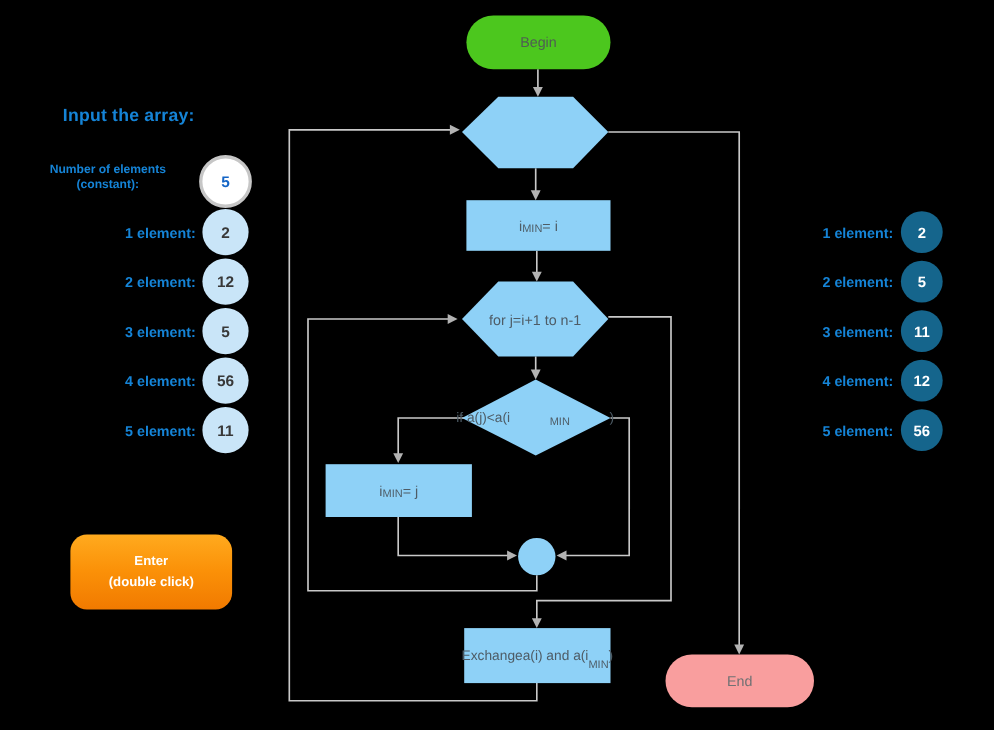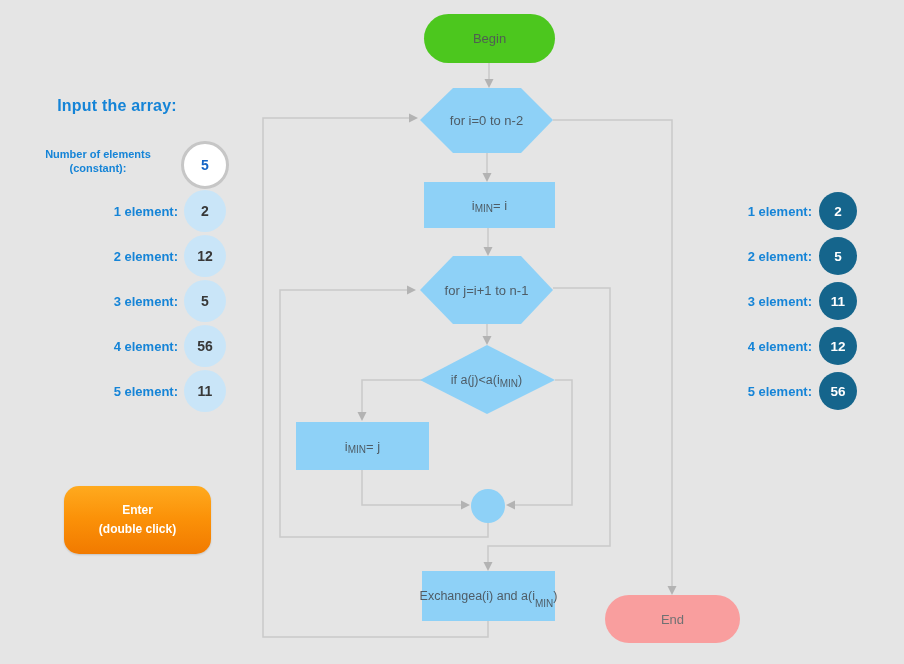--- a/index.html
+++ b/index.html
@@ -1,19 +1,19 @@
 <!DOCTYPE html>
 <html><head>
 <meta charset="utf-8">
 <style>
   * { margin:0; padding:0; box-sizing:border-box; }
   html,body { background:#ffffff; }
   body { font-family:"Liberation Sans", sans-serif; }
   #stage {
-    position:relative; width:904px; height:664px; background:#e5e5e5; overflow:hidden;
+    position:relative; width:904px; height:664px; background:#000000; overflow:hidden;
   }
   svg.flow-layer { position:absolute; left:0; top:0; width:904px; height:664px; }
 
   
   .panel-title {
     position:absolute; font-size:16px; font-weight:bold; color:#1584d7;
     text-align:center; letter-spacing:0.2px;
   }
   .io-row {
     position:absolute; display:flex; align-items:center; height:42px;
@@ -98,31 +98,30 @@
       <polygon points="487,345 555,380 487,414 420,380" fill="#8ed1f7"></polygon>
       <rect x="296" y="422" width="133" height="48" fill="#8ed1f7"></rect>
       <circle cx="488" cy="506" r="17" fill="#8ed1f7"></circle>
       <rect x="422" y="571" width="133" height="50" fill="#8ed1f7"></rect>
       <rect x="605" y="595" width="135" height="48" rx="24" fill="#f99e9e"></rect>
     </g>
   </svg>
 
   <div class="shape-label green-text" style="left:424px; top:14px; width:131px; height:49px;">Begin</div>
 
-  <div class="shape-label" style="left:420px; top:88px; width:133px; height:65px;">for i=0 to n-2</div>
 
   <div class="shape-label" style="left:424px; top:182px; width:131px; height:46px;">
     <span>i</span>
       <sub>MIN</sub>
       <span> = i</span>
   </div>
 
   <div class="shape-label" style="left:420px; top:256px; width:133px; height:68px;">for j=i+1 to n-1</div>
 
-  <div class="shape-label" style="left:414px; top:345px; width:145px; height:69px; font-size:12.5px;">
+  <div class="shape-label" style="left:414px; top:345px; width:145px; height:69px; font-size:12.5px;gap:36px;">
     <span>if a(j)&lt;a(i</span>
       <sub>MIN</sub>
       <span>)</span>
   </div>
 
   <div class="shape-label" style="left:296px; top:422px; width:133px; height:48px;">
     <span>i</span>
       <sub>MIN</sub>
       <span> = j</span>
   </div>

